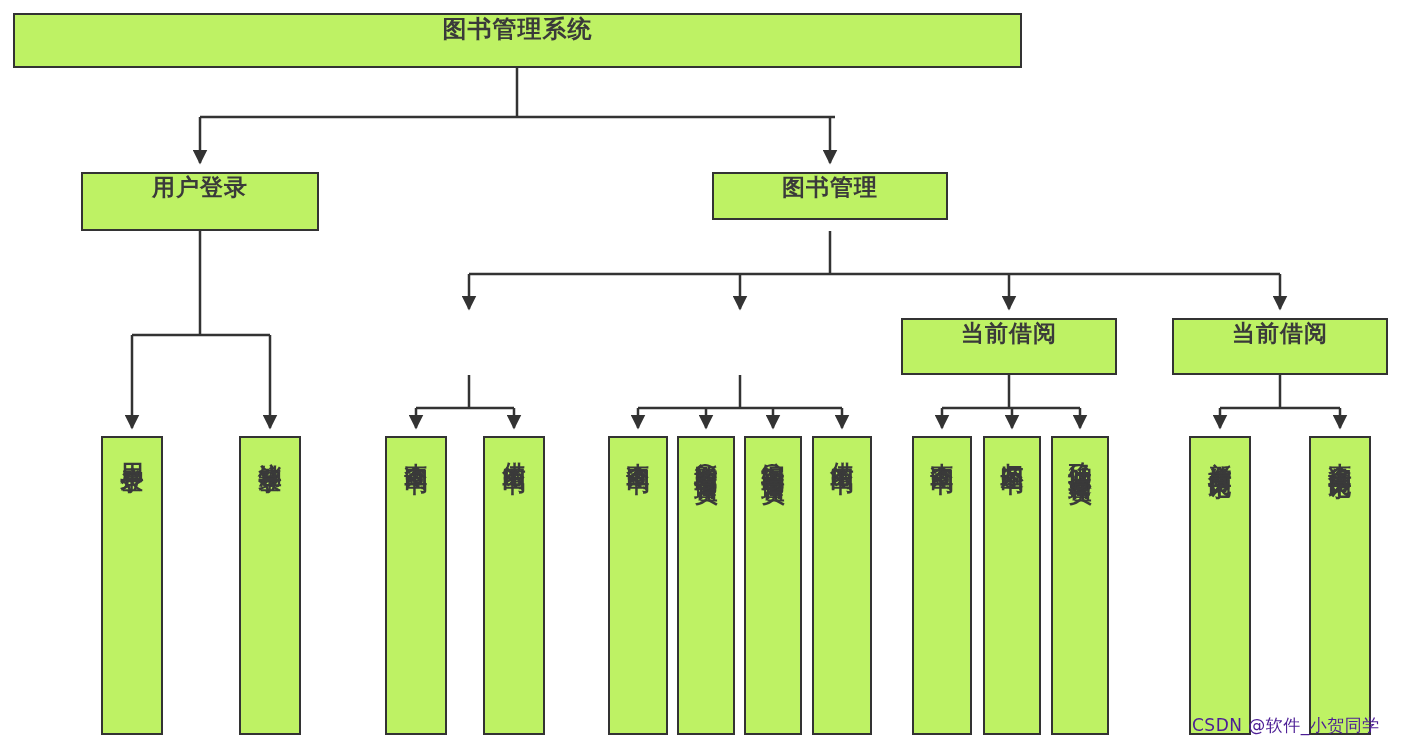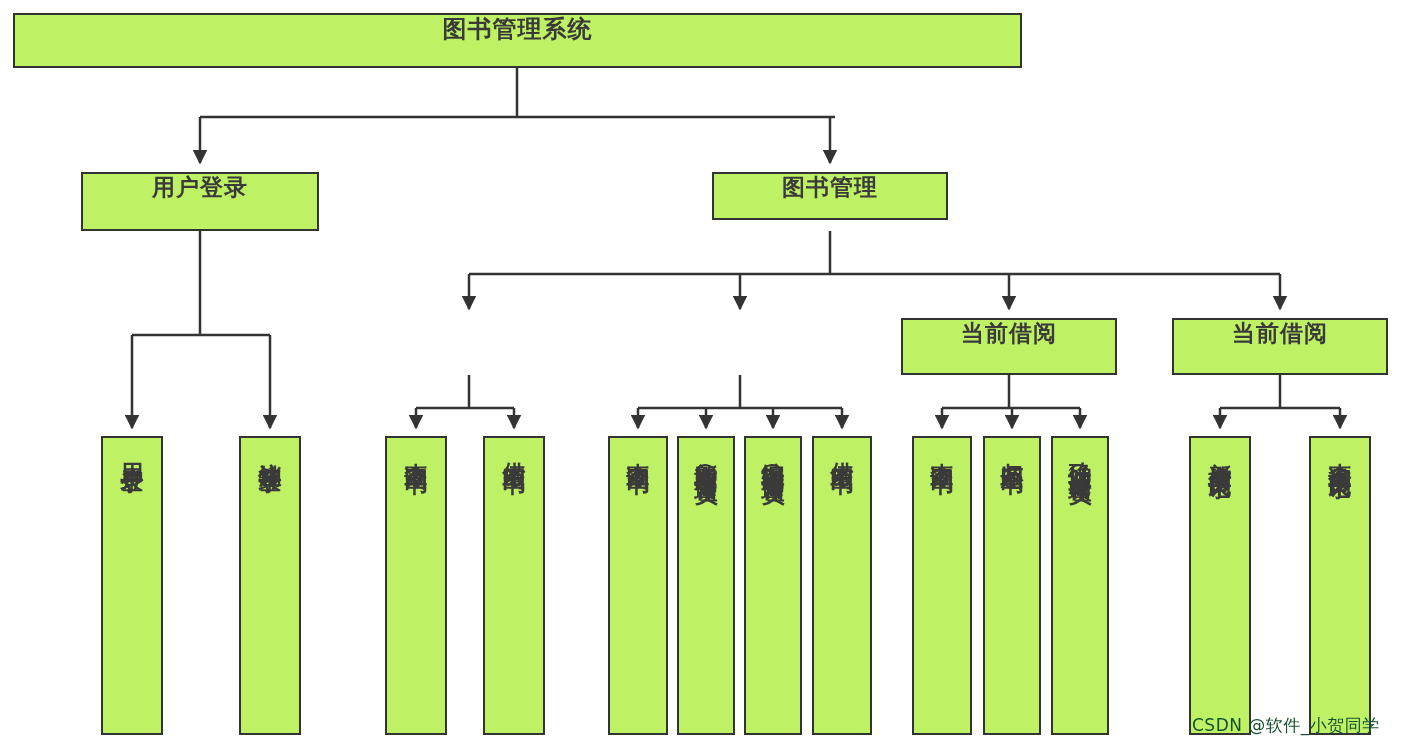--- a/index.html
+++ b/index.html
@@ -52,21 +52,21 @@
     letter-spacing: 3px;
     line-height: 1;
     white-space: nowrap;
   }
   #title-node .label {
     font-size: 24px;
   }
   .watermark {
     position: absolute;
     font-size: 17px;
-    color: #14532d;
+    color: #4c1d95;
     white-space: nowrap;
     letter-spacing: 0.5px;
   }
 </style>
 </head>
 <body>
 
 <div id="canvas">
 
   <svg class="wires" viewBox="0 0 1405 747" xmlns="http://www.w3.org/2000/svg">

